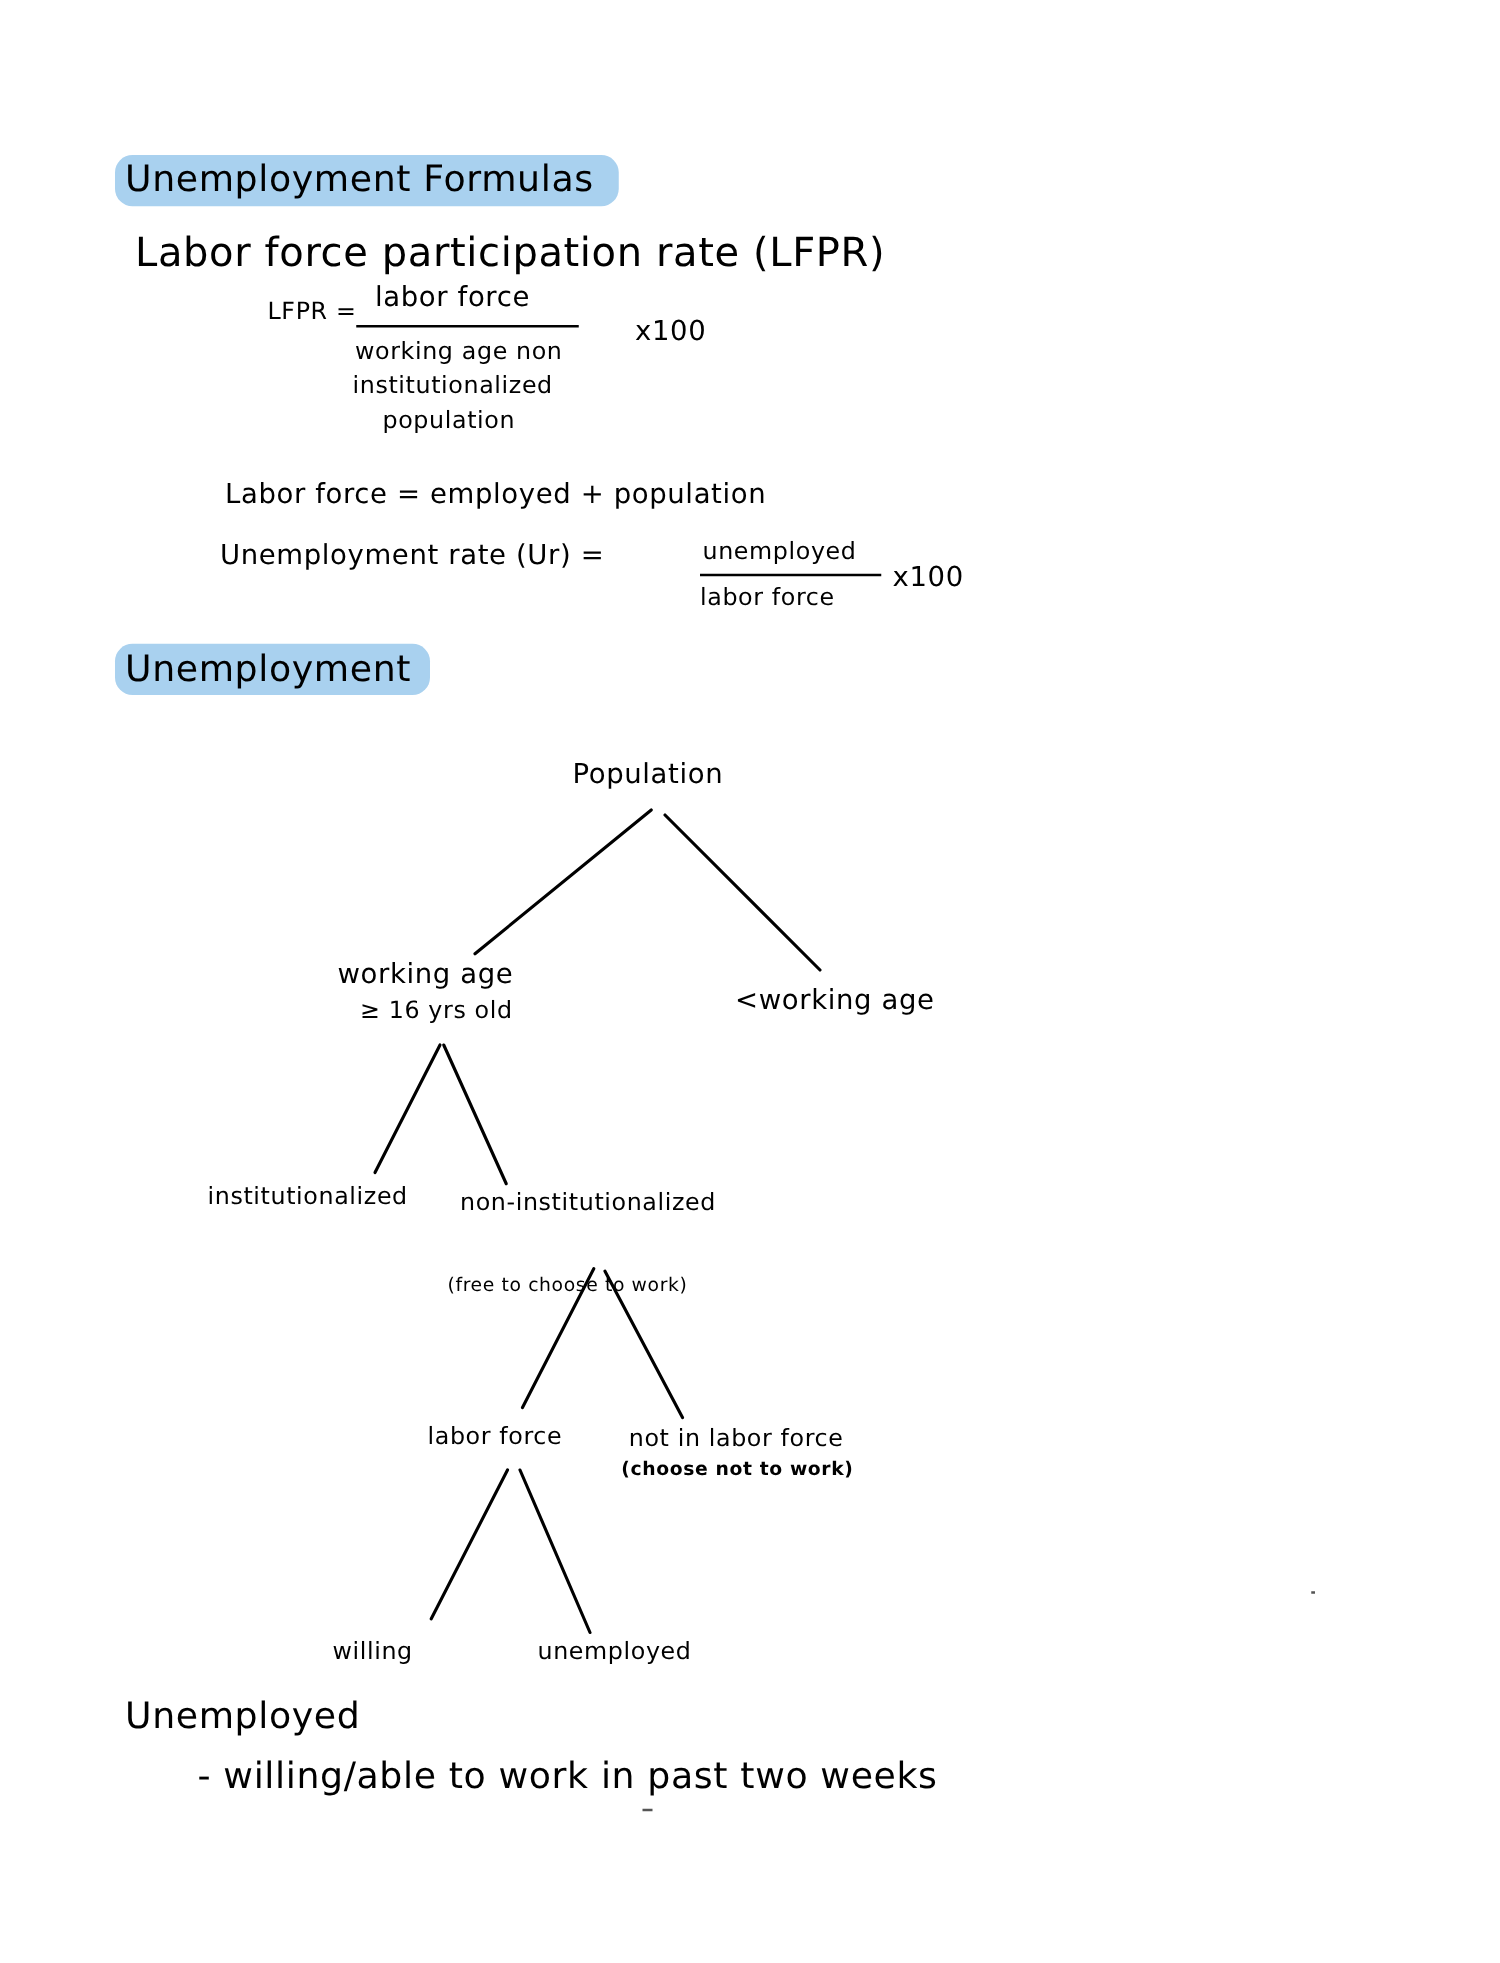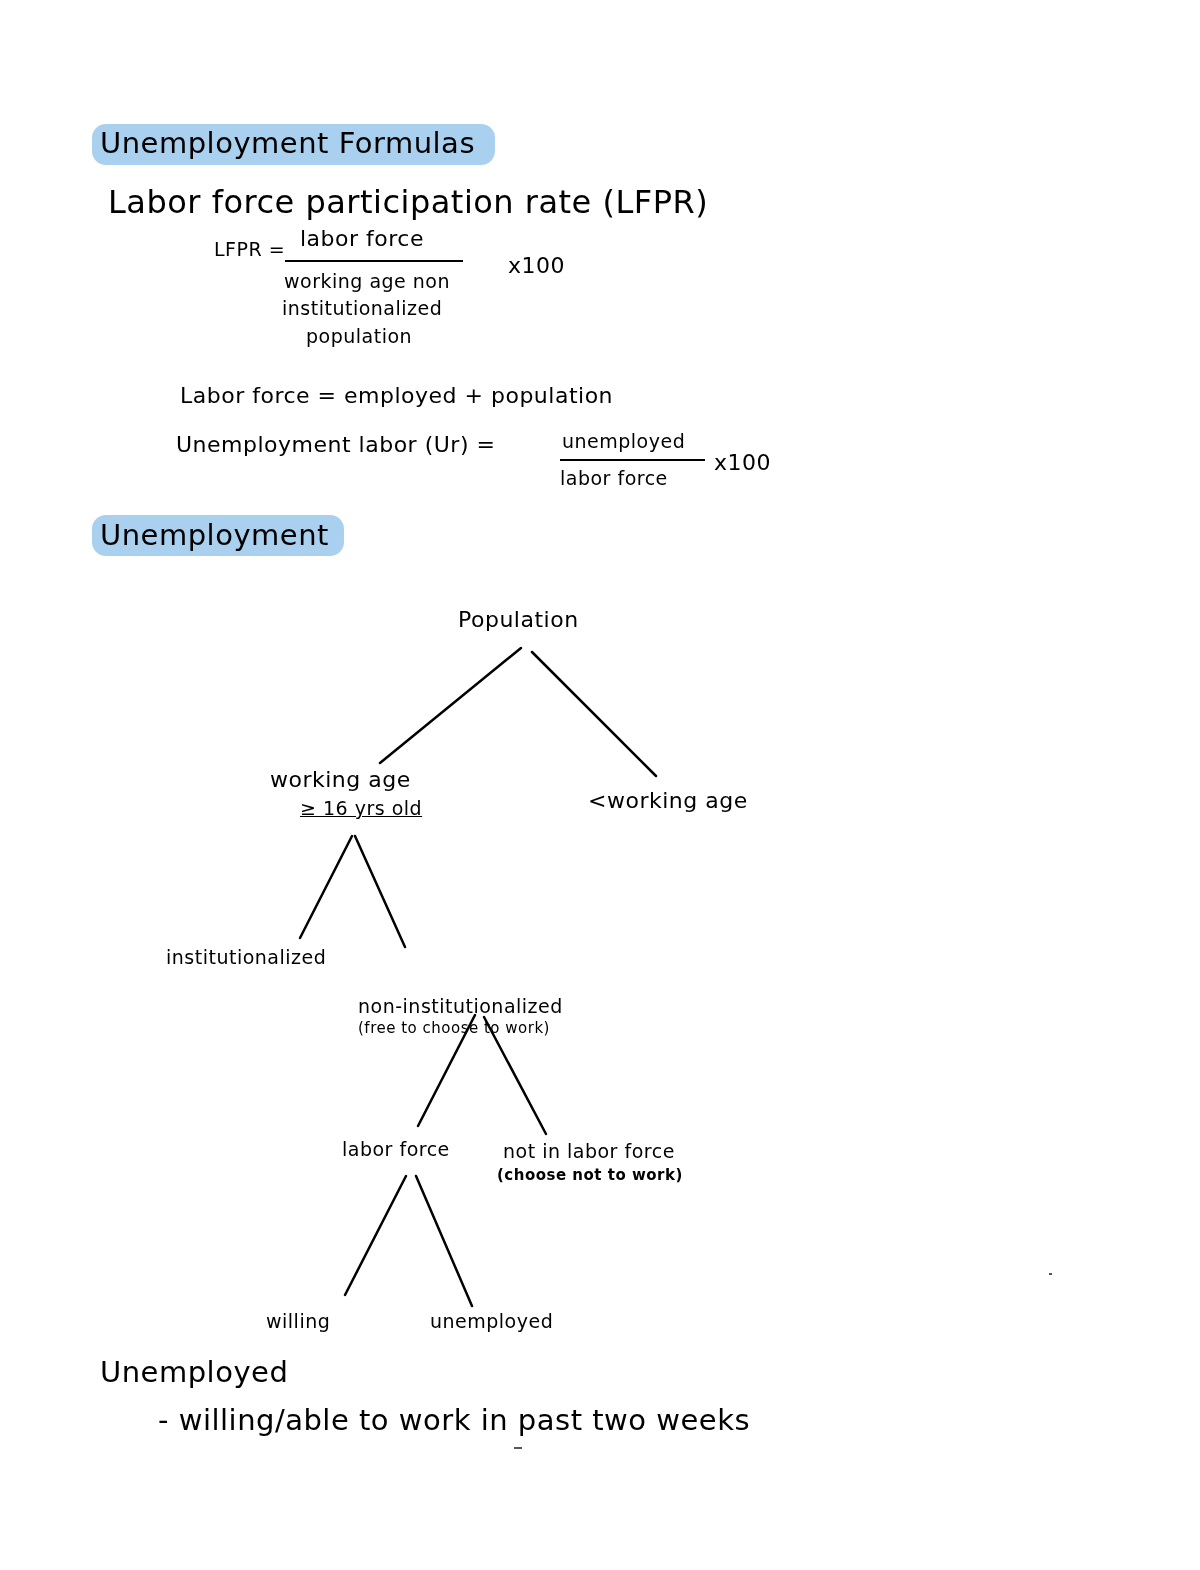--- a/index.html
+++ b/index.html
@@ -28,21 +28,21 @@
 <div class="abs hand ts" style="left:186px; top:238px;margin-left:28px;">LFPR =</div>
 <div class="abs hand tm" style="left:300px; top:226px;">labor force</div>
 <div class="frac-line" style="left:285px; top:260px; width:178px;"></div>
 <div class="abs hand ts center" style="left:284px; top:270px;">working age non</div>
 <div class="abs hand ts" style="left:282px; top:297px;">institutionalized</div>
 <div class="abs hand ts" style="left:306px; top:325px;">population</div>
 <div class="abs hand tm" style="left:508px; top:253px;">x100</div>
 
 <div class="abs hand tm" style="left:180px; top:383px;">Labor force = employed + population</div>
 
-<div class="abs hand tm" style="left:176px; top:432px;">Unemployment labor (Ur) =</div>
+<div class="abs hand tm" style="left:176px; top:432px;">Unemployment rate (Ur) =</div>
 <div class="abs hand ts" style="left:562px; top:430px;">unemployed</div>
 <div class="frac-line" style="left:560px; top:459px; width:145px;"></div>
 <div class="abs hand ts" style="left:560px; top:467px;">labor force</div>
 <div class="abs hand tm" style="left:714px; top:450px;">x100</div>
 
 <div class="hl" style="left:92px; top:515px; width:252px; height:41px;"></div>
 <div class="abs hand h1" style="left:100px; top:518px;">Unemployment</div>
 
 <svg class="tree" width="1200" height="1570">
   <g stroke="#000" stroke-width="2.5" fill="none" stroke-linecap="round">
@@ -57,25 +57,25 @@
     <line x1="484" y1="1017" x2="546" y2="1134"></line>
 
     <line x1="406" y1="1176" x2="345" y2="1295"></line>
     <line x1="416" y1="1176" x2="472" y2="1306"></line>
   </g>
 </svg>
 
 <div class="abs hand tm" style="left:458px; top:607px;">Population</div>
 
 <div class="abs hand tm" style="left:270px; top:767px;">working age</div>
-<div class="abs hand ts" style="left:300px; top:797px;text-decoration:underline;">≥ 16 yrs old</div>
+<div class="abs hand ts" style="left:288px; top:797px;">≥ 16 yrs old</div>
 <div class="abs hand tm" style="left:588px; top:788px;">&lt;working age</div>
 
 <div class="abs hand ts" style="left:166px; top:946px;">institutionalized</div>
-<div class="abs hand ts" style="left:358px; top:951px;margin-top:44px;">non-institutionalized</div>
+<div class="abs hand ts" style="left:368px; top:951px;">non-institutionalized</div>
 <div class="abs hand tx" style="left:358px; top:1003px;margin-top:16px;">(free to choose to work)</div>
 
 <div class="abs hand ts" style="left:342px; top:1138px;">labor force</div>
 <div class="abs hand ts" style="left:503px; top:1140px;">not in labor force</div>
 <div class="abs hand tx" style="left:497px; top:1166px;font-weight:bold;">(choose not to work)</div>
 
 <div class="abs hand ts" style="left:266px; top:1310px;">willing</div>
 <div class="abs hand ts" style="left:430px; top:1310px;">unemployed</div>
 
 <div class="abs hand h1" style="left:100px; top:1355px;">Unemployed</div>

